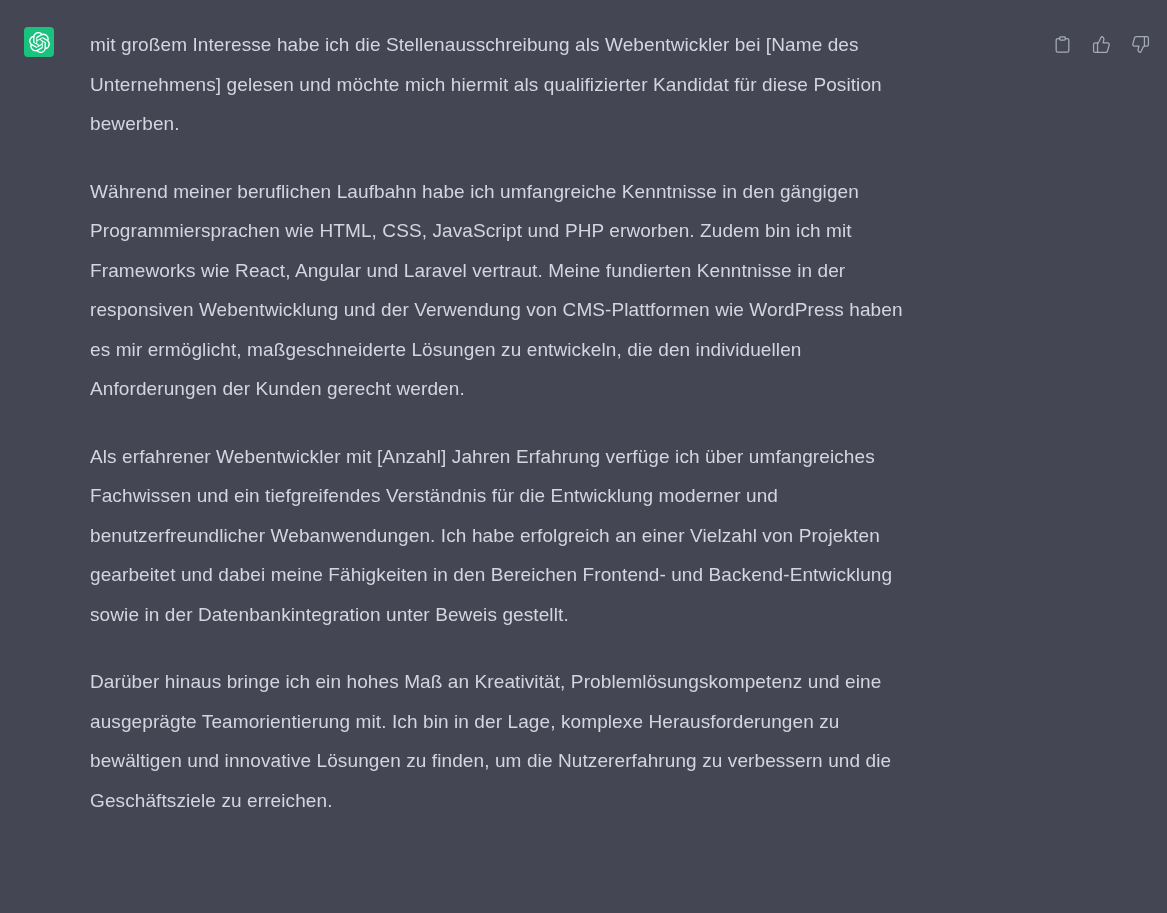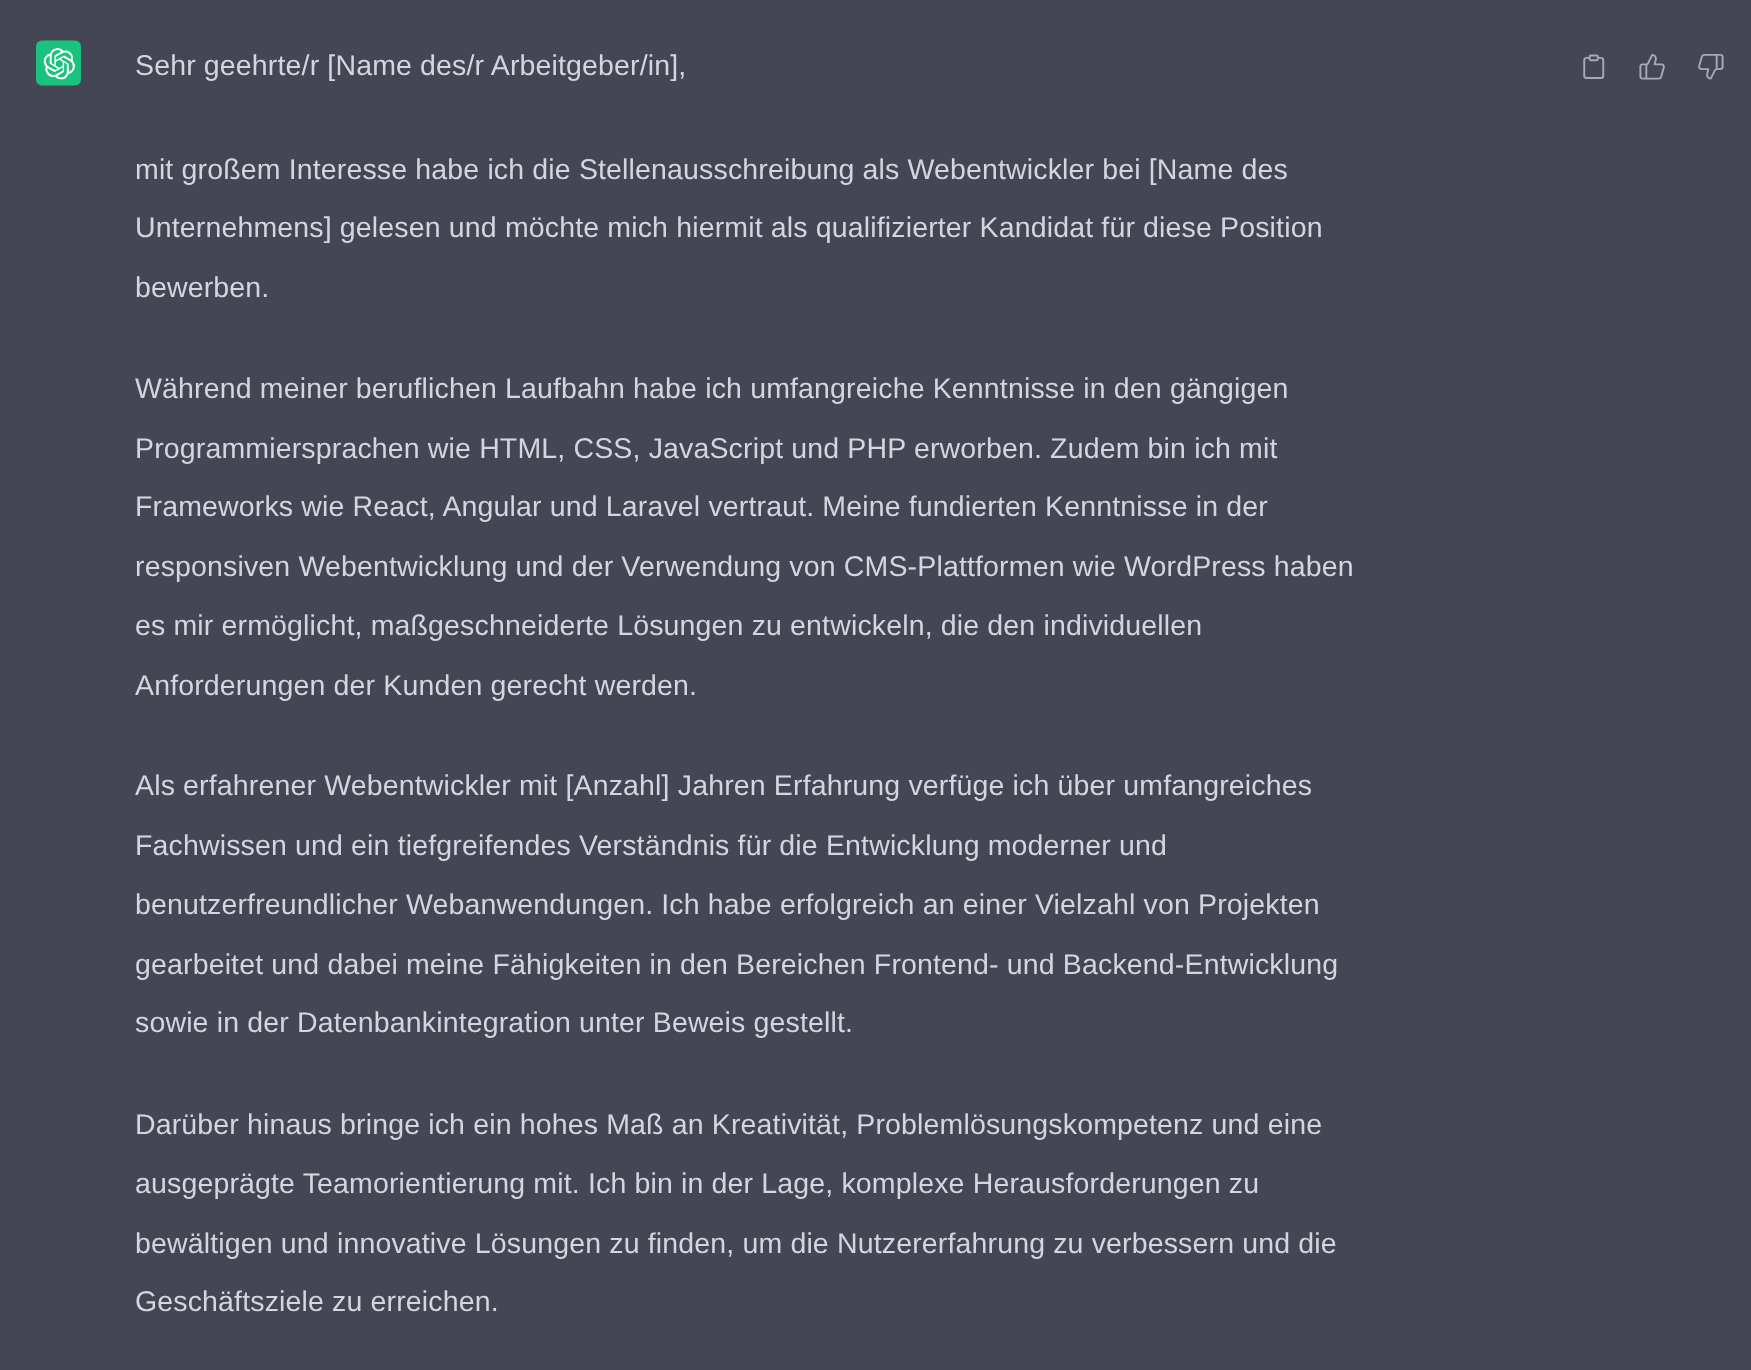--- a/index.html
+++ b/index.html
@@ -87,21 +87,20 @@
 
 <div class="message-row">
 
   <div class="avatar">
     <svg viewBox="0 0 24 24" xmlns="http://www.w3.org/2000/svg">
       <path d="M22.2819 9.8211a5.9847 5.9847 0 0 0-.5157-4.9108 6.0462 6.0462 0 0 0-6.5098-2.9A6.0651 6.0651 0 0 0 4.9807 4.1818a5.9847 5.9847 0 0 0-3.9977 2.9 6.0462 6.0462 0 0 0 .7427 7.0966 5.98 5.98 0 0 0 .511 4.9107 6.051 6.051 0 0 0 6.5146 2.9001A5.9847 5.9847 0 0 0 13.2599 24a6.0557 6.0557 0 0 0 5.7718-4.2058 5.9894 5.9894 0 0 0 3.9977-2.9001 6.0557 6.0557 0 0 0-.7475-7.073zm-9.022 12.6081a4.4755 4.4755 0 0 1-2.8764-1.0408l.1419-.0804 4.7783-2.7582a.7948.7948 0 0 0 .3927-.6813v-6.7369l2.02 1.1686a.071.071 0 0 1 .038.052v5.5826a4.504 4.504 0 0 1-4.4945 4.4944zm-9.6607-4.1254a4.4708 4.4708 0 0 1-.5346-3.0137l.142.0852 4.783 2.7582a.7712.7712 0 0 0 .7806 0l5.8428-3.3685v2.3324a.0804.0804 0 0 1-.0332.0615L9.74 19.9502a4.4992 4.4992 0 0 1-6.1408-1.6464zM2.3408 7.8956a4.485 4.485 0 0 1 2.3655-1.9728V11.6a.7664.7664 0 0 0 .3879.6765l5.8144 3.3543-2.0201 1.1685a.0757.0757 0 0 1-.071 0l-4.8303-2.7865A4.504 4.504 0 0 1 2.3408 7.8956zm16.5963 3.8558L13.1038 8.364 15.1192 7.2a.0757.0757 0 0 1 .071 0l4.8303 2.7913a4.4944 4.4944 0 0 1-.6765 8.1042v-5.6772a.79.79 0 0 0-.3879-.6682zm2.0107-3.0231l-.142-.0852-4.7735-2.7818a.7759.7759 0 0 0-.7854 0L9.409 9.2297V6.8974a.0662.0662 0 0 1 .0284-.0615l4.8303-2.7866a4.4992 4.4992 0 0 1 6.6802 4.66zM8.3065 12.863l-2.02-1.1638a.0804.0804 0 0 1-.038-.0567V6.0742a4.4992 4.4992 0 0 1 7.3757-3.4537l-.142.0805L8.704 5.459a.7948.7948 0 0 0-.3927.6813zm1.0976-2.3654l2.602-1.4998 2.6069 1.4998v2.9994l-2.5974 1.4997-2.6067-1.4997z"></path>
     </svg>
   </div>
 
   <div class="content">
-    <p class="greeting">Sehr geehrte/r [Name des/r Arbeitgeber/in],</p>
     <p>mit großem Interesse habe ich die Stellenausschreibung als Webentwickler bei [Name des
 Unternehmens] gelesen und möchte mich hiermit als qualifizierter Kandidat für diese Position
 bewerben.</p>
     <p>Während meiner beruflichen Laufbahn habe ich umfangreiche Kenntnisse in den gängigen
 Programmiersprachen wie HTML, CSS, JavaScript und PHP erworben. Zudem bin ich mit
 Frameworks wie React, Angular und Laravel vertraut. Meine fundierten Kenntnisse in der
 responsiven Webentwicklung und der Verwendung von CMS-Plattformen wie WordPress haben
 es mir ermöglicht, maßgeschneiderte Lösungen zu entwickeln, die den individuellen
 Anforderungen der Kunden gerecht werden.</p>
     <p>Als erfahrener Webentwickler mit [Anzahl] Jahren Erfahrung verfüge ich über umfangreiches

